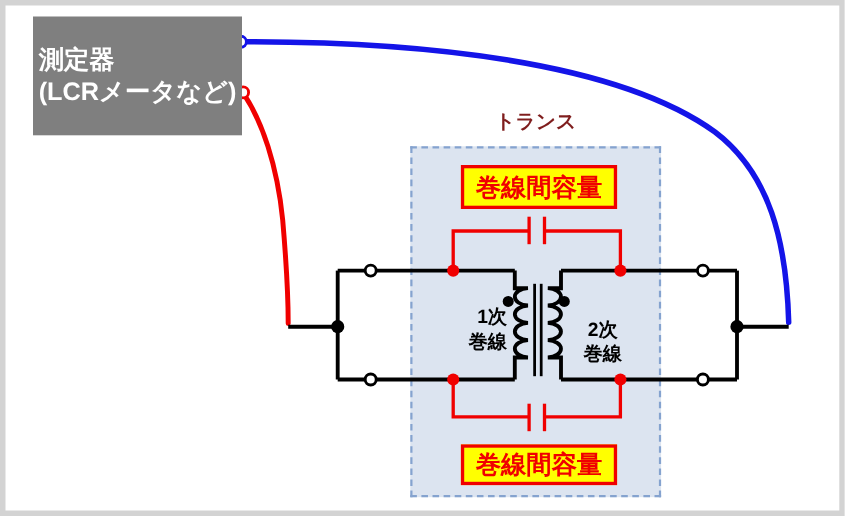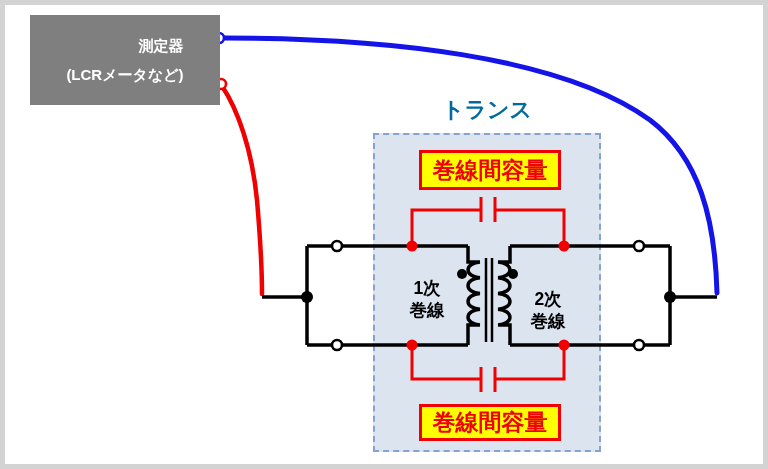--- a/index.html
+++ b/index.html
@@ -2,44 +2,44 @@
 <html><head>
 <meta charset="utf-8">
 <style>
   html,body{margin:0;padding:0;background:#ffffff;font-family:"Liberation Sans","DejaVu Sans",sans-serif;}
   .canvas{
     position:relative;width:768px;height:469px;background:#ffffff;overflow:hidden;
     box-shadow:inset 0 0 0 5px #d3d3d3;
   }
   .abs{position:absolute;}
   .meter-box{
-    left:30px;top:15px;width:190px;height:90px;background:#7f7f7f;
-    display:flex;align-items:center;justify-content:center;text-align:right;
-    color:#ffffff;font-weight:bold;font-size:15px;line-height:29px;white-space:pre-line;
+    left:30px;top:15px;width:190px;height:108px;background:#7f7f7f;
+    display:flex;align-items:center;justify-content:center;text-align:left;
+    color:#ffffff;font-weight:bold;font-size:23px;line-height:29px;white-space:pre-line;
   }
   .trans-title{
     left:373px;top:96px;width:228px;height:28px;text-align:center;
-    color:#0369a1;font-weight:bold;font-size:22px;line-height:28px;
+    color:#7f1d1d;font-weight:bold;font-size:18px;line-height:28px;
   }
   .dashed-box{
     left:373px;top:133px;width:228px;height:319px;background:#dce4f0;
     border:2px dashed #85a3cf;box-sizing:border-box;
   }
   .cap-label{
     background:#ffff00;border:3px solid #f00000;box-sizing:border-box;
     display:flex;align-items:center;justify-content:center;
     color:#f00000;font-weight:bold;font-size:23px;text-align:right;
   }
   .cap-label.top{left:419px;top:150px;width:142px;height:40px;}
   .cap-label.bottom{left:419px;top:404px;width:142px;height:37px;}
   .winding-label{
     width:68px;text-align:center;color:#000;font-weight:bold;
     font-size:17.5px;line-height:22px;white-space:pre-line;
   }
-  .winding-label.primary{left:393px;top:277px;}
+  .winding-label.primary{left:393px;top:277px;text-align:right;}
   .winding-label.secondary{left:514px;top:288px;}
   svg.wires{left:0;top:0;pointer-events:none;}
 </style>
 </head>
 <body>
 
 <div class="canvas">
 
   <div class="abs dashed-box"></div>
 

